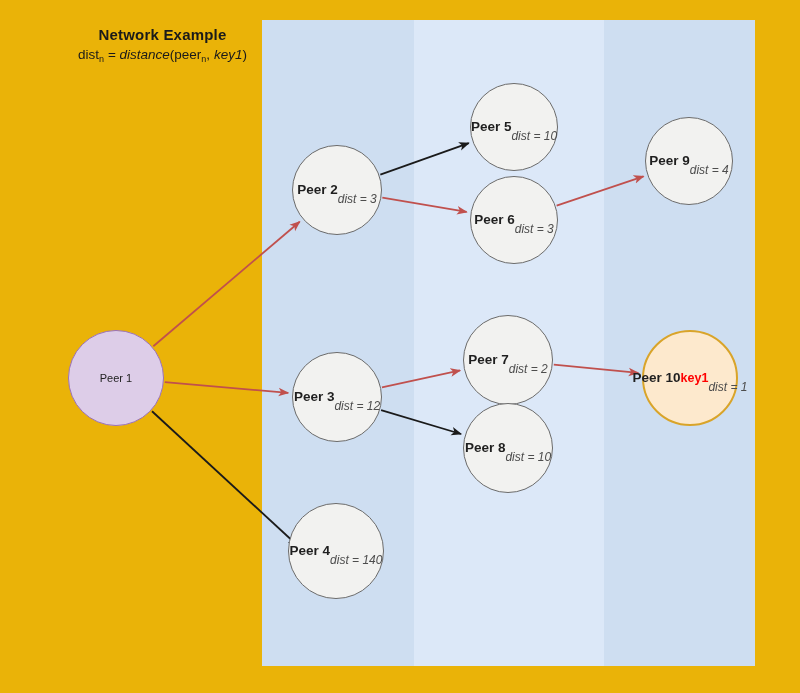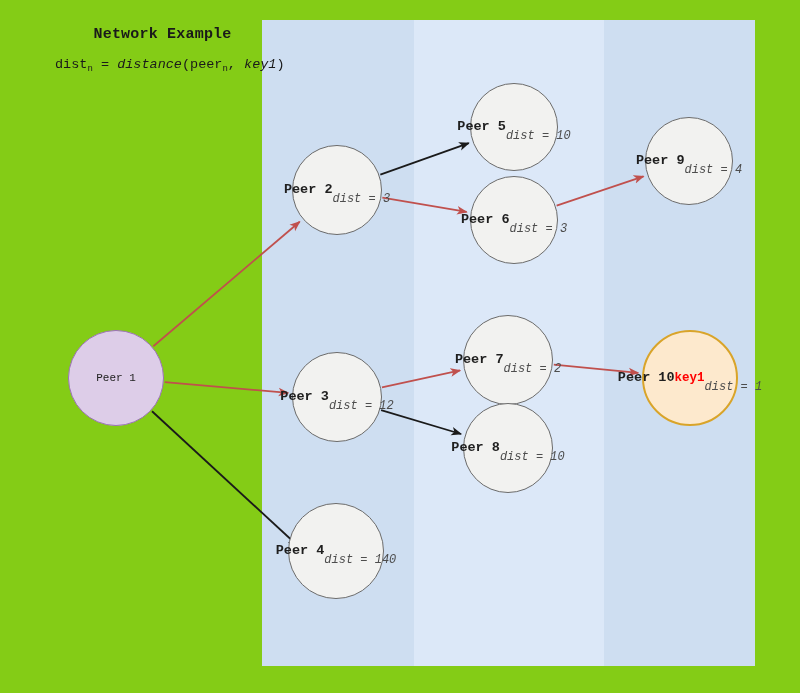--- a/index.html
+++ b/index.html
@@ -4,22 +4,22 @@
 <style>
   html, body {
     margin: 0;
     padding: 0;
     background: #ffffff;
   }
   #canvas {
     position: relative;
     width: 800px;
     height: 693px;
-    background: #84cc16;
-    font-family: Liberation Mono, monospace;
+    background: #eab308;
+    font-family: Liberation Sans, sans-serif;
     overflow: hidden;
   }
   .band {
     position: absolute;
     top: 20px;
     height: 646px;
   }
   #band-1 { left: 262px; width: 152px; background: #cedef1; }
   #band-2 { left: 414px; width: 190px; background: #dce8f8; }
   #band-3 { left: 604px; width: 151px; background: #cedef1; }
@@ -38,21 +38,21 @@
     text-align: center;
   }
   .title-main {
     font-size: 15px;
     font-weight: bold;
     color: #1a1a1a;
     letter-spacing: 0.2px;
     white-space: nowrap;
   }
   .title-sub {
-    margin-top: 14px;
+    margin-top: 4px;
     font-size: 13.5px;
     color: #1a1a1a;
     white-space: nowrap;
   }
   .title-sub .it { font-style: italic; }
   .title-sub sub {
     font-size: 9px;
     vertical-align: baseline;
     position: relative;
     top: 3px;

